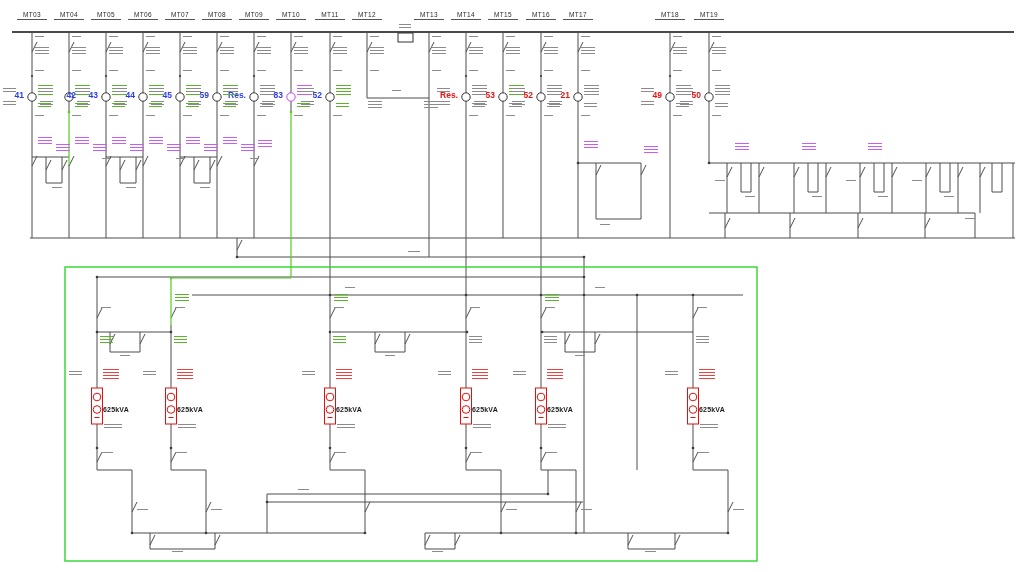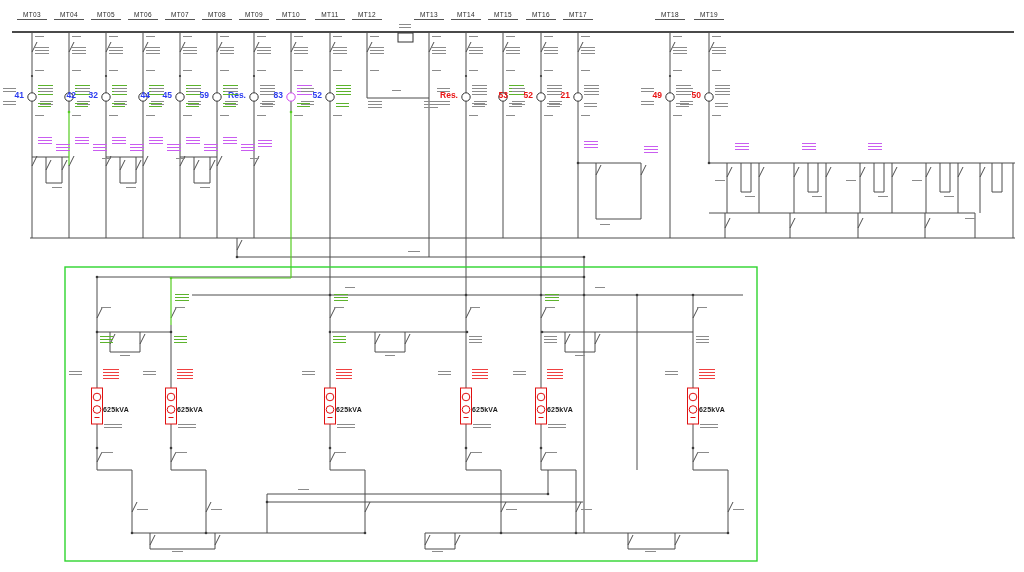--- a/index.html
+++ b/index.html
@@ -232,29 +232,29 @@
   <div class="flabel" style="left:414px">MT13</div>
   <div class="flabel" style="left:451px">MT14</div>
   <div class="flabel" style="left:488px">MT15</div>
   <div class="flabel" style="left:526px">MT16</div>
   <div class="flabel" style="left:563px">MT17</div>
   <div class="flabel" style="left:655px">MT18</div>
   <div class="flabel" style="left:694px">MT19</div>
 
   <div class="tag blue" style="left:-2px">41</div>
   <div class="tag blue" style="left:50px">42</div>
-  <div class="tag blue" style="left:72px">32</div>
-  <div class="tag blue" style="left:124px">44</div>
+  <div class="tag blue" style="left:72px">43</div>
+  <div class="tag blue" style="left:109px">44</div>
   <div class="tag blue" style="left:146px">45</div>
   <div class="tag blue" style="left:183px">59</div>
   <div class="tag blue" style="left:220px">Res.</div>
   <div class="tag blue" style="left:257px">83</div>
   <div class="tag blue" style="left:296px">52</div>
   <div class="tag red" style="left:432px">Res.</div>
-  <div class="tag red" style="left:482px">53</div>
+  <div class="tag red" style="left:469px">53</div>
   <div class="tag red" style="left:507px">52</div>
   <div class="tag red" style="left:544px">21</div>
   <div class="tag red" style="left:636px">49</div>
   <div class="tag red" style="left:675px">50</div>
 
   <div class="rate" style="left:103px">625kVA</div>
   <div class="rate" style="left:177px">625kVA</div>
   <div class="rate" style="left:336px">625kVA</div>
   <div class="rate" style="left:472px">625kVA</div>
   <div class="rate" style="left:547px">625kVA</div>

